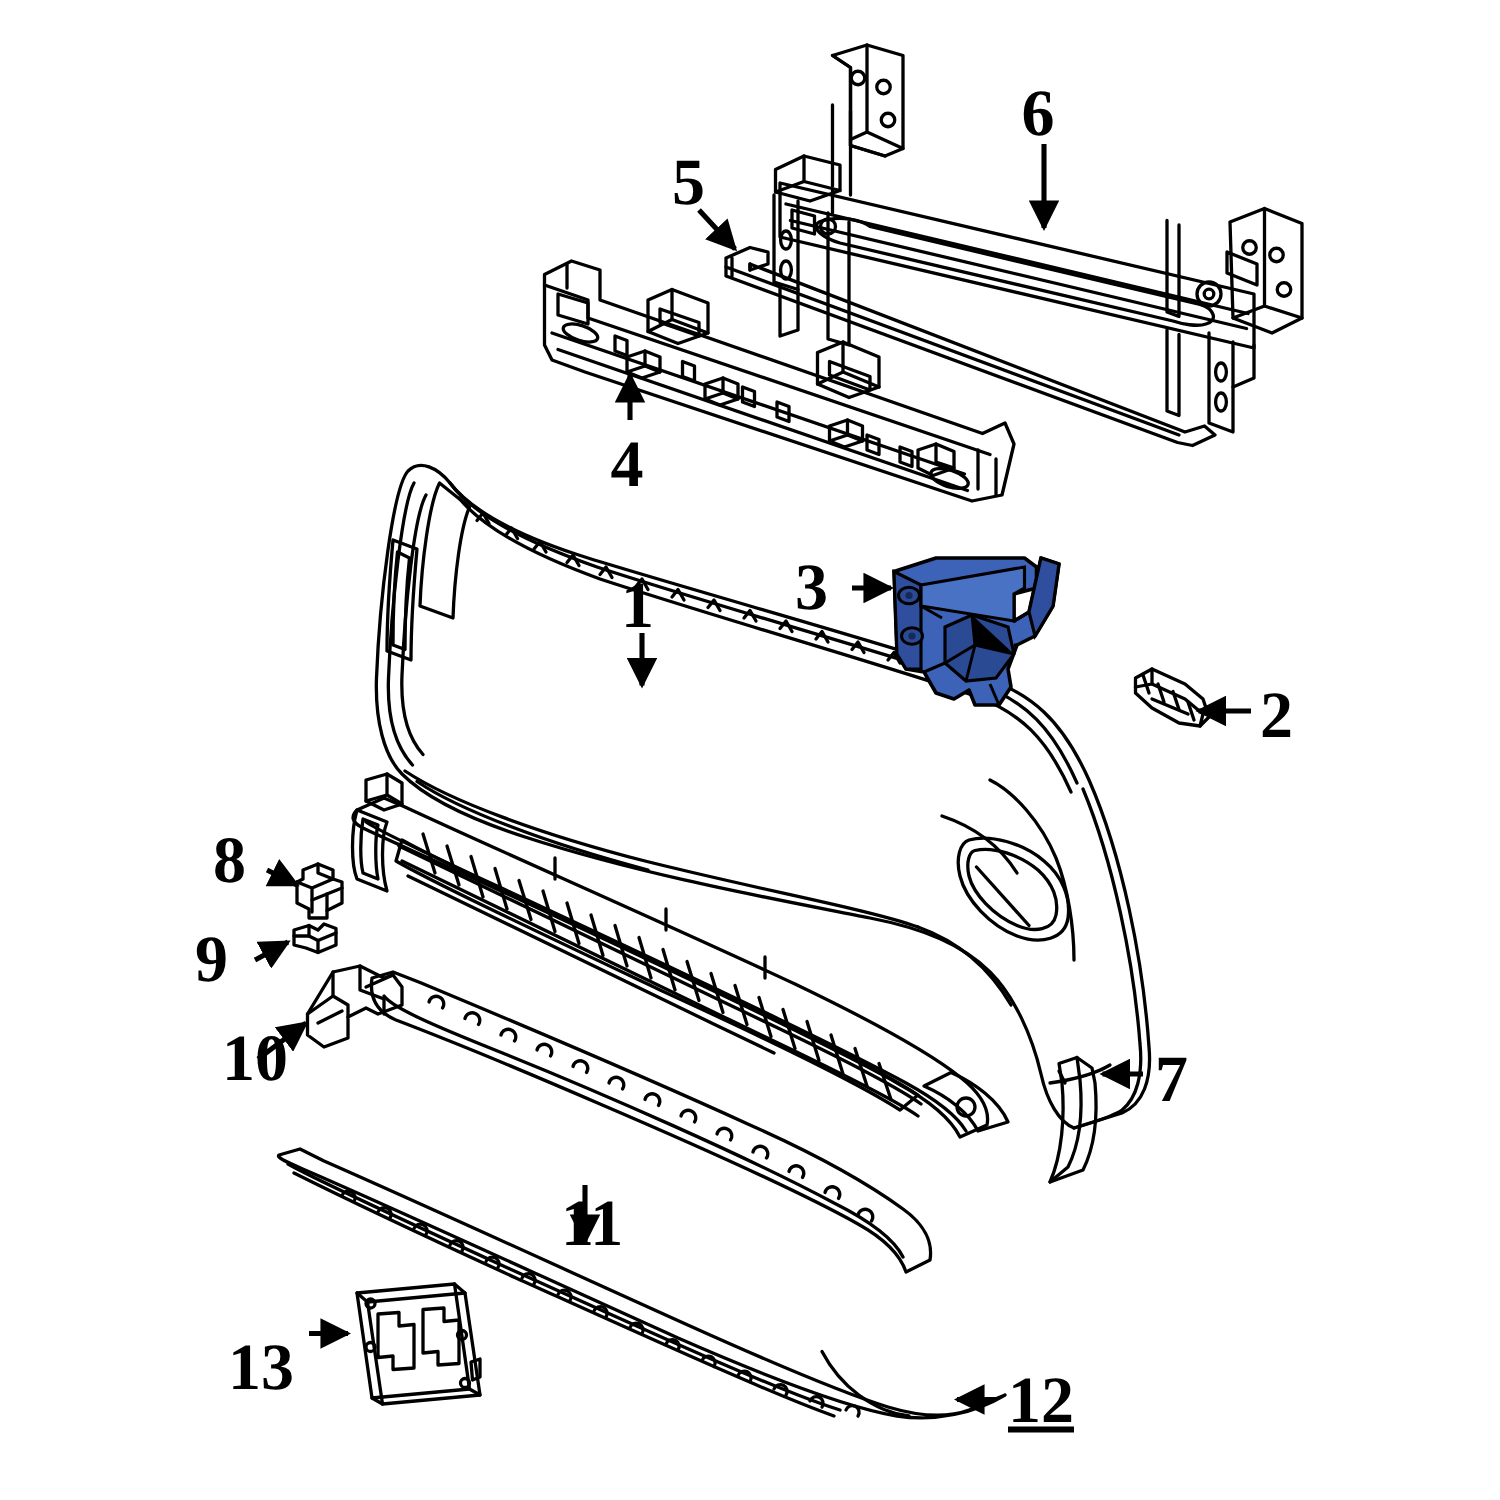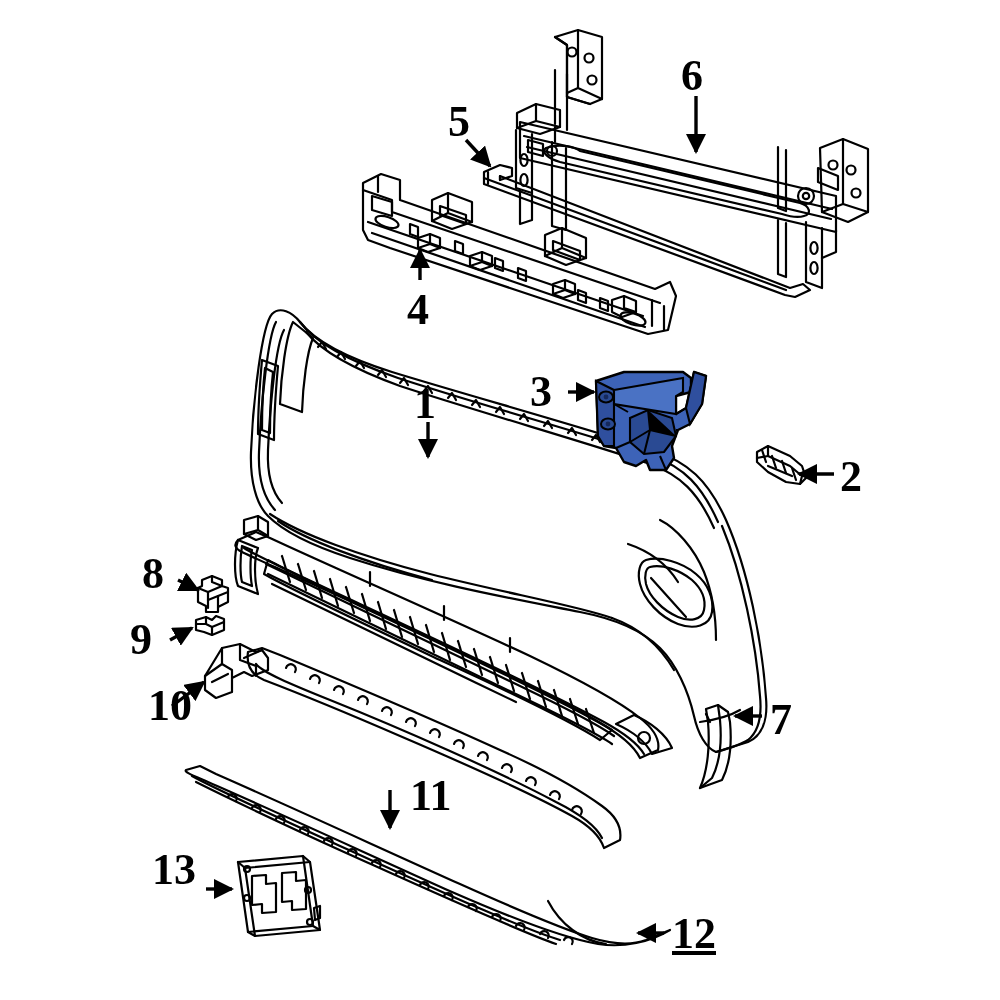--- a/index.html
+++ b/index.html
@@ -449,17 +449,17 @@
   <div class="callout-label" style="left:414px; top:382px;">1</div>
   <div class="callout-label" style="left:840px; top:455px;">2</div>
   <div class="callout-label" style="left:530px; top:370px;">3</div>
   <div class="callout-label" style="left:407px; top:288px;">4</div>
   <div class="callout-label" style="left:448px; top:100px;">5</div>
   <div class="callout-label" style="left:681px; top:54px;">6</div>
   <div class="callout-label" style="left:770px; top:698px;">7</div>
   <div class="callout-label" style="left:142px; top:552px;">8</div>
   <div class="callout-label" style="left:130px; top:618px;">9</div>
   <div class="callout-label" style="left:126px; top:684px;margin-left:22px;">10</div>
-  <div class="callout-label" style="left:374px; top:774px;margin-left:36px;">11</div>
+  <div class="callout-label" style="left:374px; top:794px;">11</div>
   <div class="callout-label" style="left:672px; top:912px;text-decoration:underline;">12</div>
-  <div class="callout-label" style="left:152px; top:848px;">13</div>
+  <div class="callout-label" style="left:152px; top:890px;">13</div>
 
 </div>
 
 </body></html>

